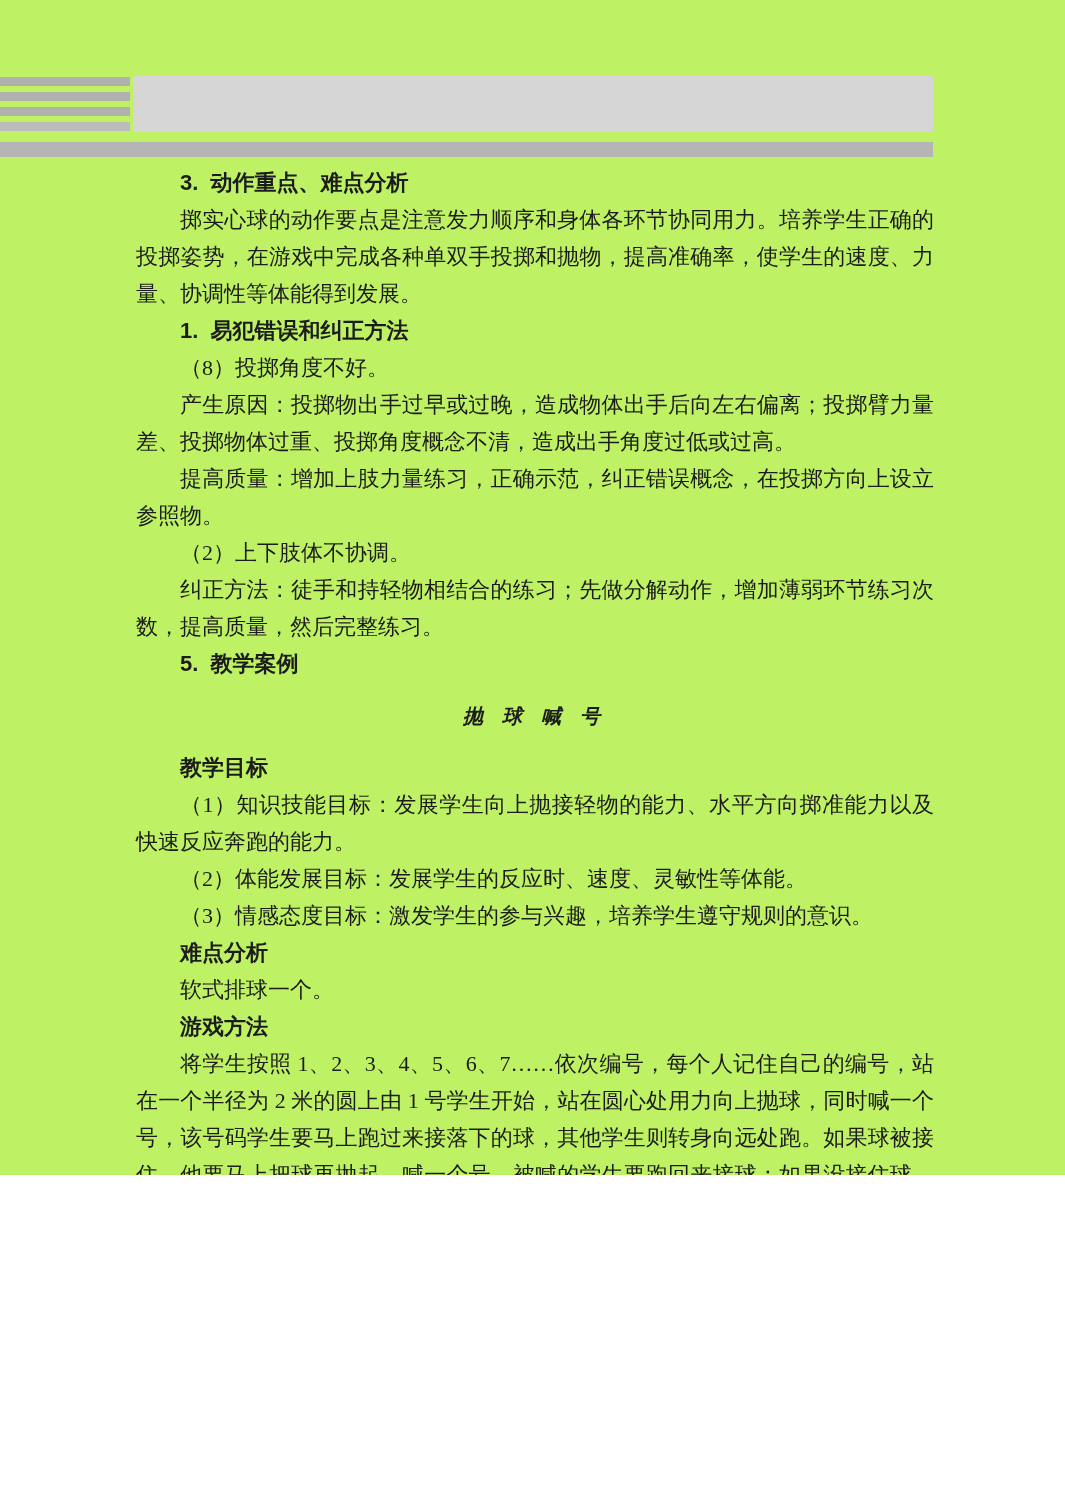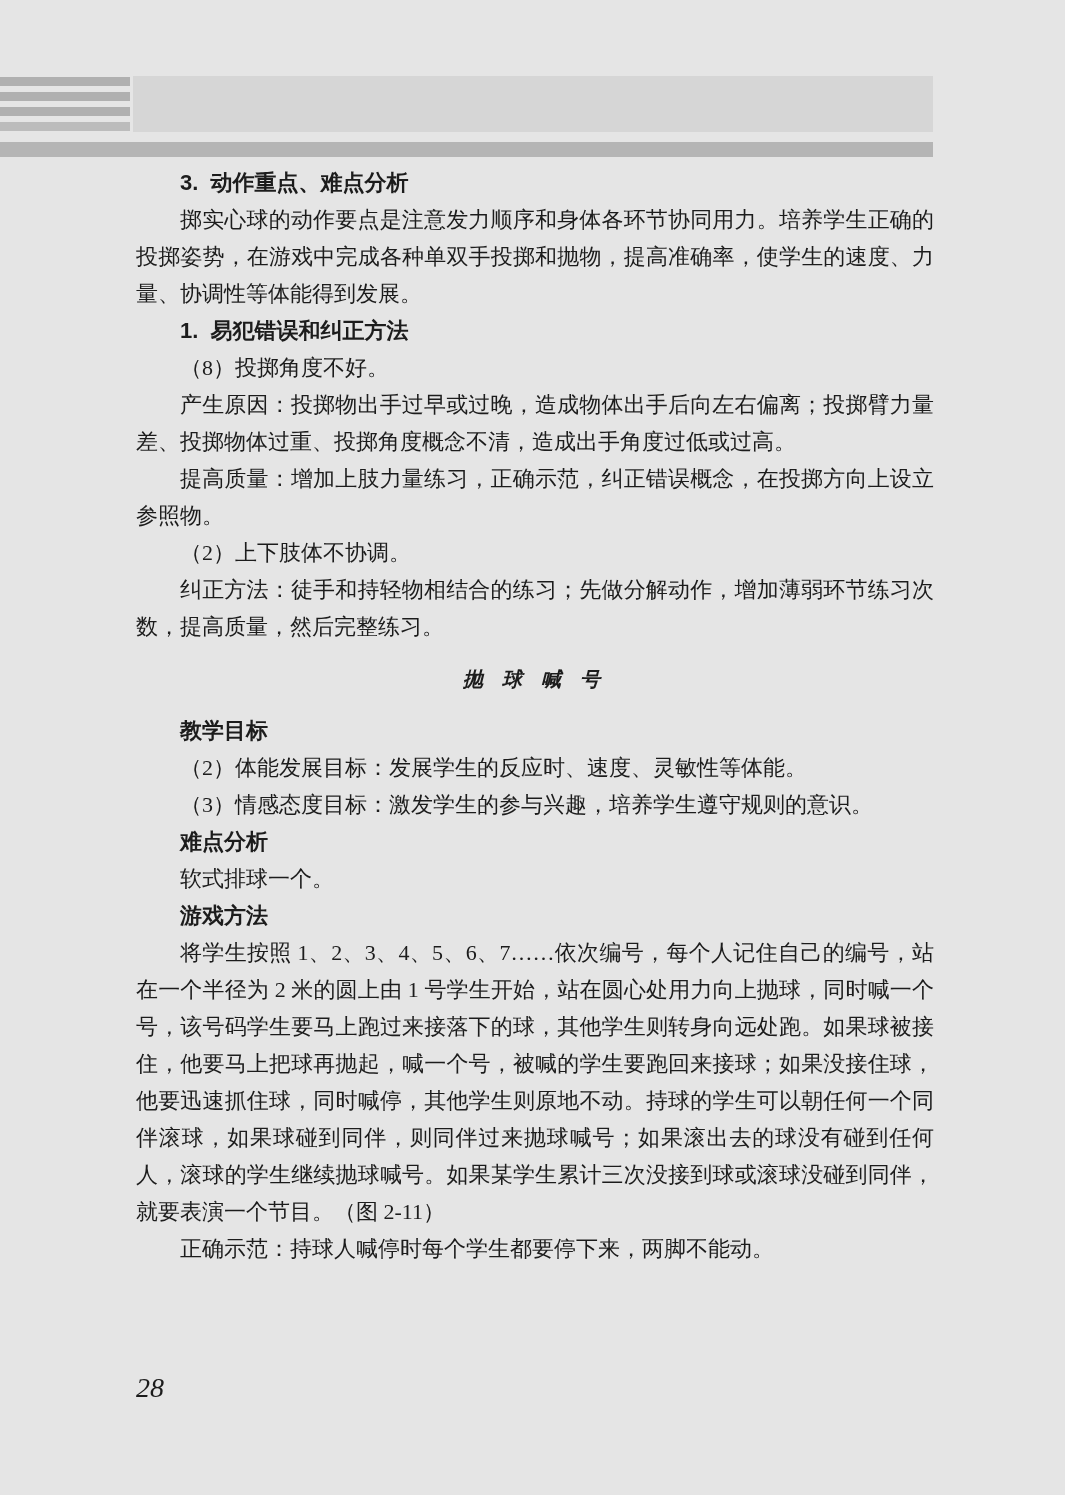--- a/index.html
+++ b/index.html
@@ -3,22 +3,22 @@
 <meta charset="utf-8">
 <style>
   html, body {
     margin: 0;
     padding: 0;
     background: #ffffff;
   }
   .page {
     position: relative;
     width: 1065px;
-    height: 1495px;
-    background: #e5e5e5;
+    height: 1175px;
+    background: #bef264;
     overflow: hidden;
     font-family: "Liberation Serif", "DejaVu Serif", serif;
     color: #1c1c1c;
   }
   
   .decor { position: absolute; top: 0; left: 0; width: 100%; height: 170px; }
   .stripe {
     position: absolute; left: 0; width: 130px; height: 9px;
     background: #b0b0b0;
   }
@@ -88,22 +88,24 @@
 
   <div class="content" id="content">
       <p class="blk heading">3.  动作重点、难点分析</p>
       <p class="blk para">掷实心球的动作要点是注意发力顺序和身体各环节协同用力。培养学生正确的投掷姿势，在游戏中完成各种单双手投掷和抛物，提高准确率，使学生的速度、力量、协调性等体能得到发展。</p>
       <p class="blk heading">1.  易犯错误和纠正方法</p>
       <p class="blk para">（8）投掷角度不好。</p>
       <p class="blk para">产生原因：投掷物出手过早或过晚，造成物体出手后向左右偏离；投掷臂力量差、投掷物体过重、投掷角度概念不清，造成出手角度过低或过高。</p>
       <p class="blk para">提高质量：增加上肢力量练习，正确示范，纠正错误概念，在投掷方向上设立参照物。</p>
       <p class="blk para">（2）上下肢体不协调。</p>
       <p class="blk para">纠正方法：徒手和持轻物相结合的练习；先做分解动作，增加薄弱环节练习次数，提高质量，然后完整练习。</p>
+      <p class="blk heading">5.  教学案例</p>
       <p class="blk case-title">抛 球 喊 号</p>
       <p class="blk subheading">教学目标</p>
+      <p class="blk para">（1）知识技能目标：发展学生向上抛接轻物的能力、水平方向掷准能力以及快速反应奔跑的能力。</p>
       <p class="blk para">（2）体能发展目标：发展学生的反应时、速度、灵敏性等体能。</p>
       <p class="blk para">（3）情感态度目标：激发学生的参与兴趣，培养学生遵守规则的意识。</p>
       <p class="blk subheading">难点分析</p>
       <p class="blk para">软式排球一个。</p>
       <p class="blk subheading">游戏方法</p>
       <p class="blk para">将学生按照 1、2、3、4、5、6、7……依次编号，每个人记住自己的编号，站在一个半径为 2 米的圆上由 1 号学生开始，站在圆心处用力向上抛球，同时喊一个号，该号码学生要马上跑过来接落下的球，其他学生则转身向远处跑。如果球被接住，他要马上把球再抛起，喊一个号，被喊的学生要跑回来接球；如果没接住球，他要迅速抓住球，同时喊停，其他学生则原地不动。持球的学生可以朝任何一个同伴滚球，如果球碰到同伴，则同伴过来抛球喊号；如果滚出去的球没有碰到任何人，滚球的学生继续抛球喊号。如果某学生累计三次没接到球或滚球没碰到同伴，就要表演一个节目。（图 2-11）</p>
       <p class="blk para">正确示范：持球人喊停时每个学生都要停下来，两脚不能动。</p>
     </div>
 
   <div class="page-number">28</div>

